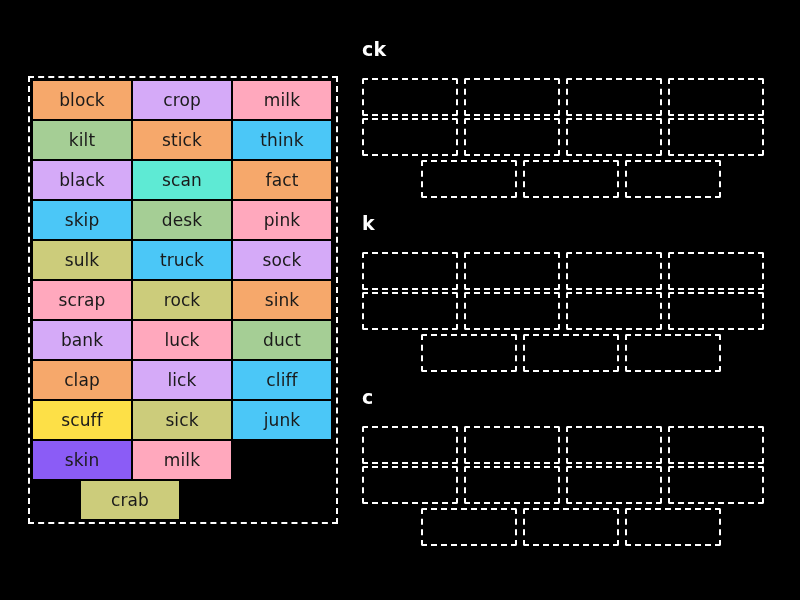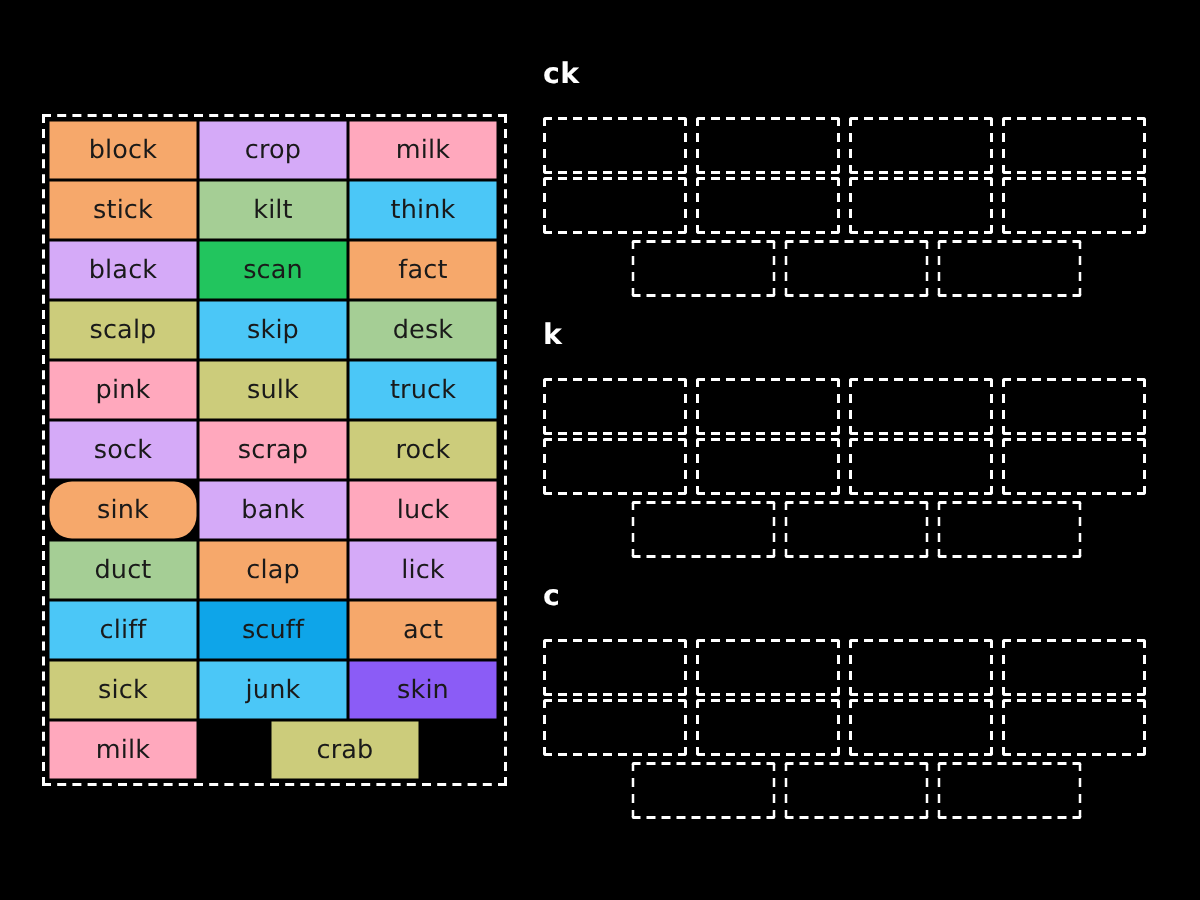--- a/index.html
+++ b/index.html
@@ -94,44 +94,42 @@
   }
 </style>
 </head>
 <body>
 
 <div id="word-bank">
   <div id="word-grid">
       <div class="word-tile" style="background: rgb(246, 168, 107);">block</div>
       <div class="word-tile" style="background: rgb(213, 170, 248);">crop</div>
       <div class="word-tile" style="background: rgb(255, 168, 189);">milk</div>
+      <div class="word-tile" style="background: rgb(165, 206, 149);">kilt</div>
       <div class="word-tile" style="background: rgb(246, 168, 107);">stick</div>
-      <div class="word-tile" style="background: rgb(165, 206, 149);">kilt</div>
       <div class="word-tile" style="background: rgb(75, 199, 247);">think</div>
       <div class="word-tile" style="background: rgb(213, 170, 248);">black</div>
-      <div class="word-tile" style="background: #22c55e;">scan</div>
+      <div class="word-tile" style="background: #5eead4;">scan</div>
       <div class="word-tile" style="background: rgb(246, 168, 107);">fact</div>
-      <div class="word-tile" style="background: rgb(204, 204, 123);">scalp</div>
       <div class="word-tile" style="background: rgb(75, 199, 247);">skip</div>
       <div class="word-tile" style="background: rgb(165, 206, 149);">desk</div>
       <div class="word-tile" style="background: rgb(255, 168, 189);">pink</div>
       <div class="word-tile" style="background: rgb(204, 204, 123);">sulk</div>
       <div class="word-tile" style="background: rgb(75, 199, 247);">truck</div>
       <div class="word-tile" style="background: rgb(213, 170, 248);">sock</div>
       <div class="word-tile" style="background: rgb(255, 168, 189);">scrap</div>
       <div class="word-tile" style="background: rgb(204, 204, 123);">rock</div>
-      <div class="word-tile" style="background: rgb(246, 168, 107); border-radius: 15px;">sink</div>
+      <div class="word-tile" style="background: rgb(246, 168, 107);">sink</div>
       <div class="word-tile" style="background: rgb(213, 170, 248);">bank</div>
       <div class="word-tile" style="background: rgb(255, 168, 189);">luck</div>
       <div class="word-tile" style="background: rgb(165, 206, 149);">duct</div>
       <div class="word-tile" style="background: rgb(246, 168, 107);">clap</div>
       <div class="word-tile" style="background: rgb(213, 170, 248);">lick</div>
       <div class="word-tile" style="background: rgb(75, 199, 247);">cliff</div>
-      <div class="word-tile" style="background: #0ea5e9;">scuff</div>
-      <div class="word-tile" style="background: rgb(246, 168, 107);">act</div>
+      <div class="word-tile" style="background: #fde047;">scuff</div>
       <div class="word-tile" style="background: rgb(204, 204, 123);">sick</div>
       <div class="word-tile" style="background: rgb(75, 199, 247);">junk</div>
       <div class="word-tile" style="background: #8b5cf6;">skin</div>
       <div class="word-tile" style="background: rgb(255, 168, 189);">milk</div>
       <div class="word-tile" style="background: rgb(204, 204, 123); margin-left: 48px;">crab</div>
     </div>
 </div>
 
 <div id="drop-areas">
     <div class="drop-section">

